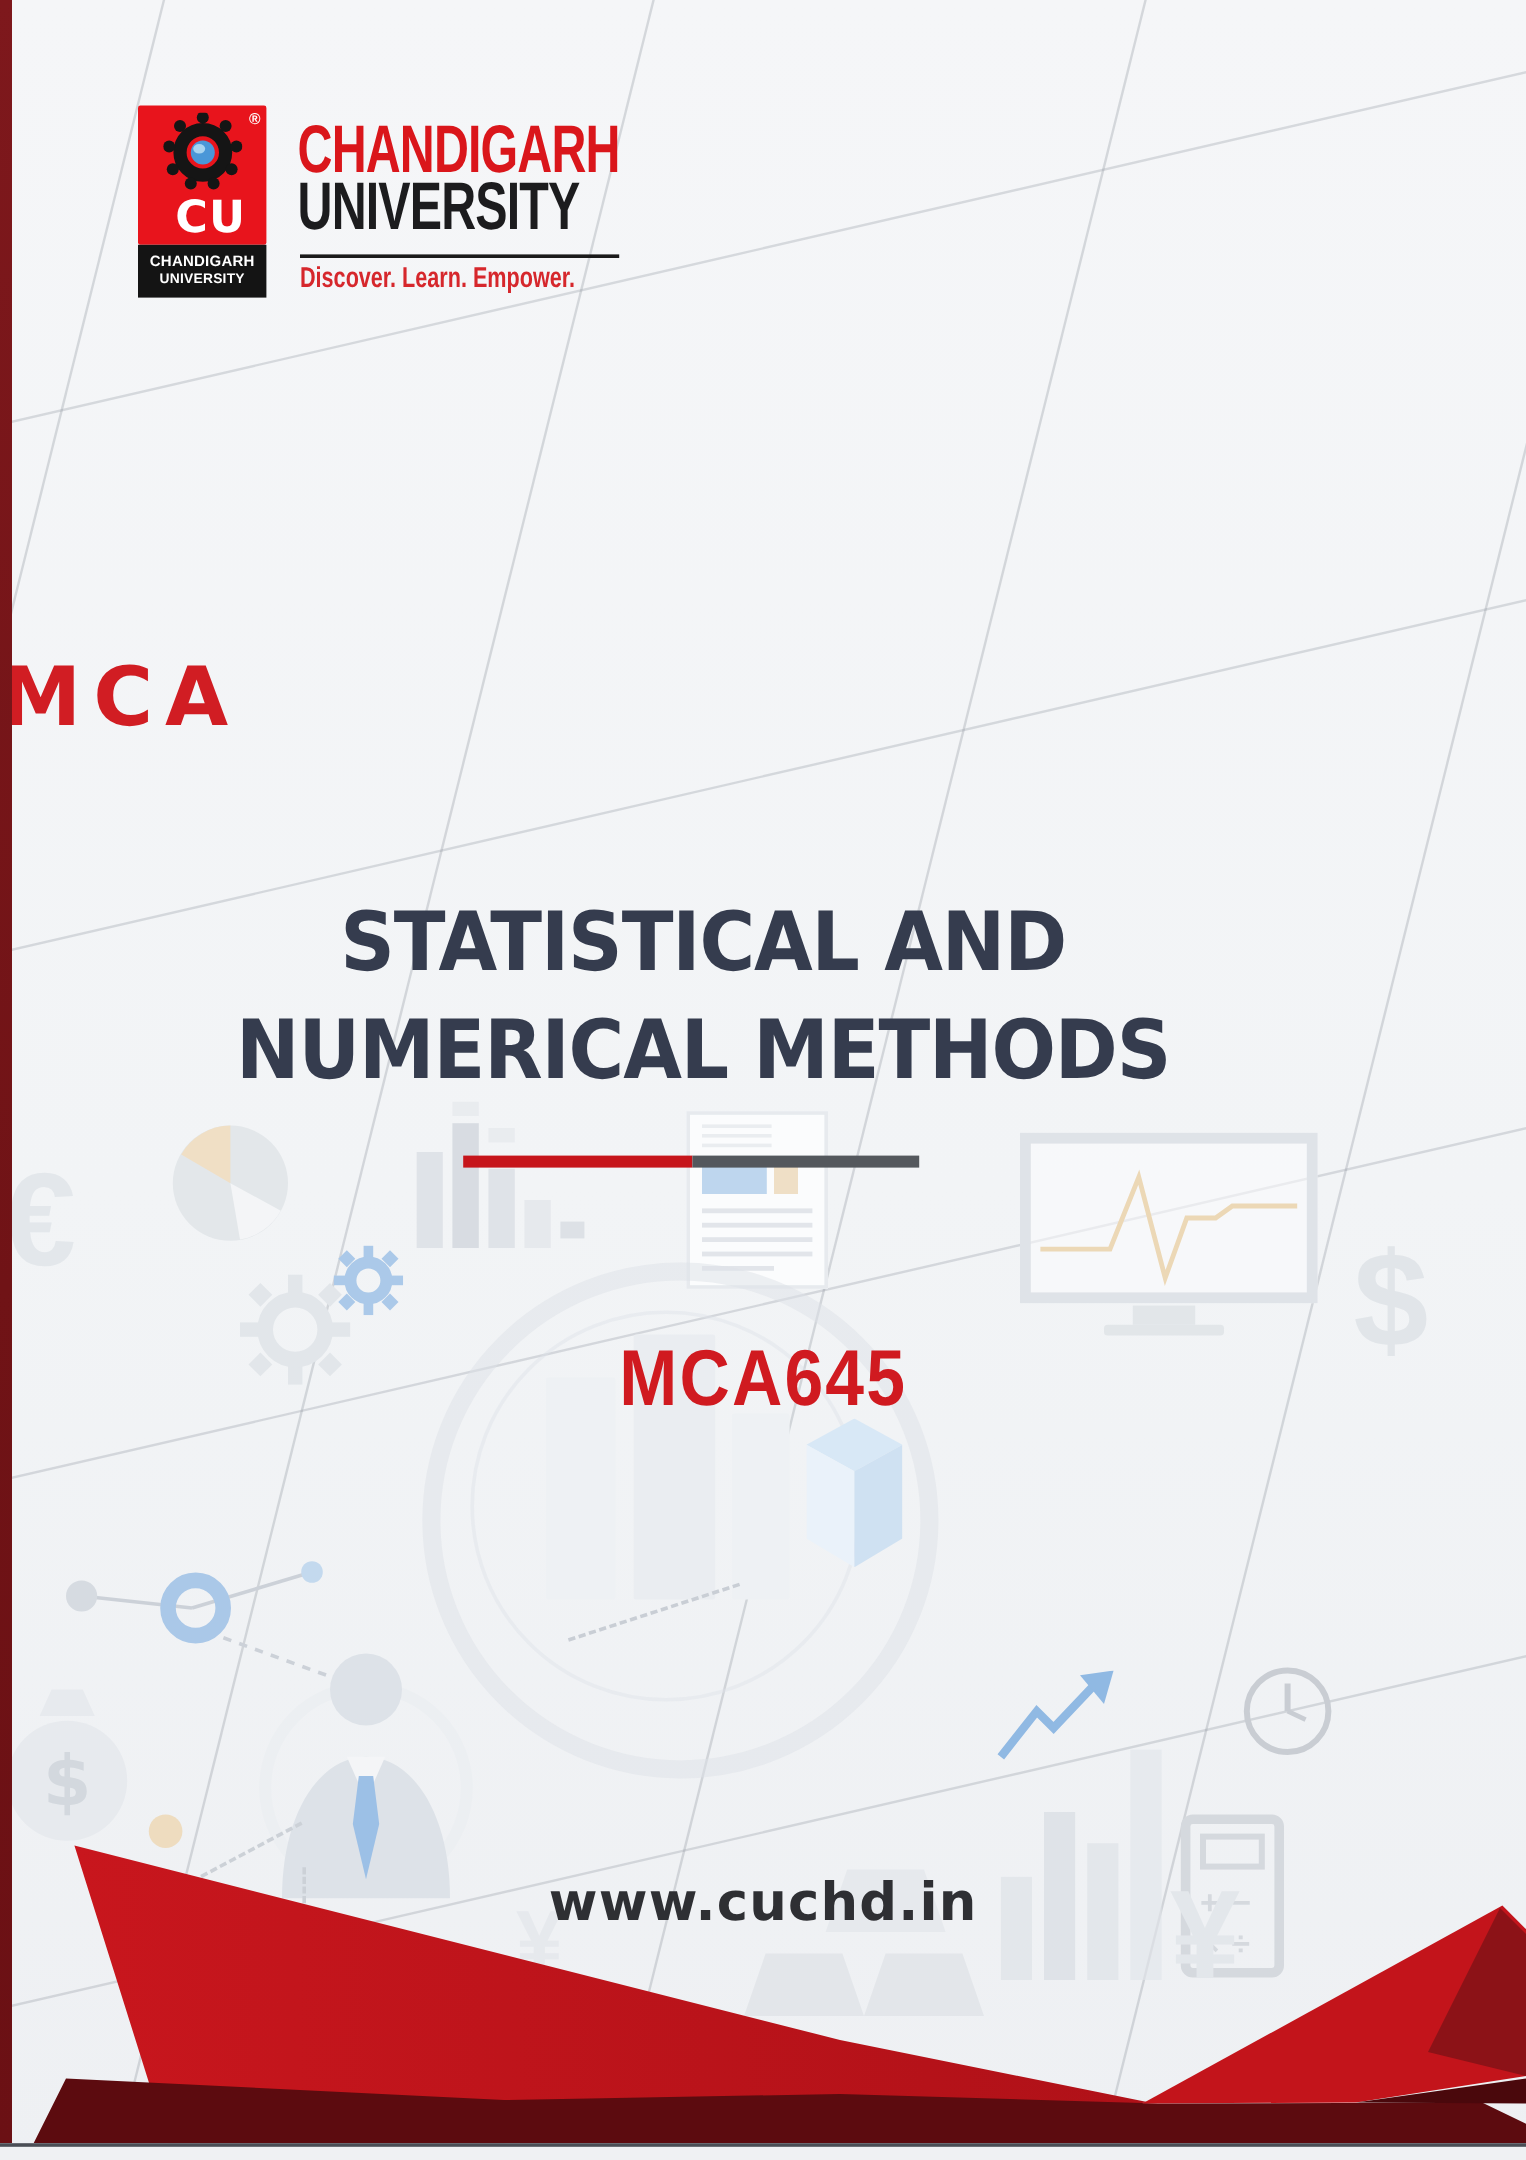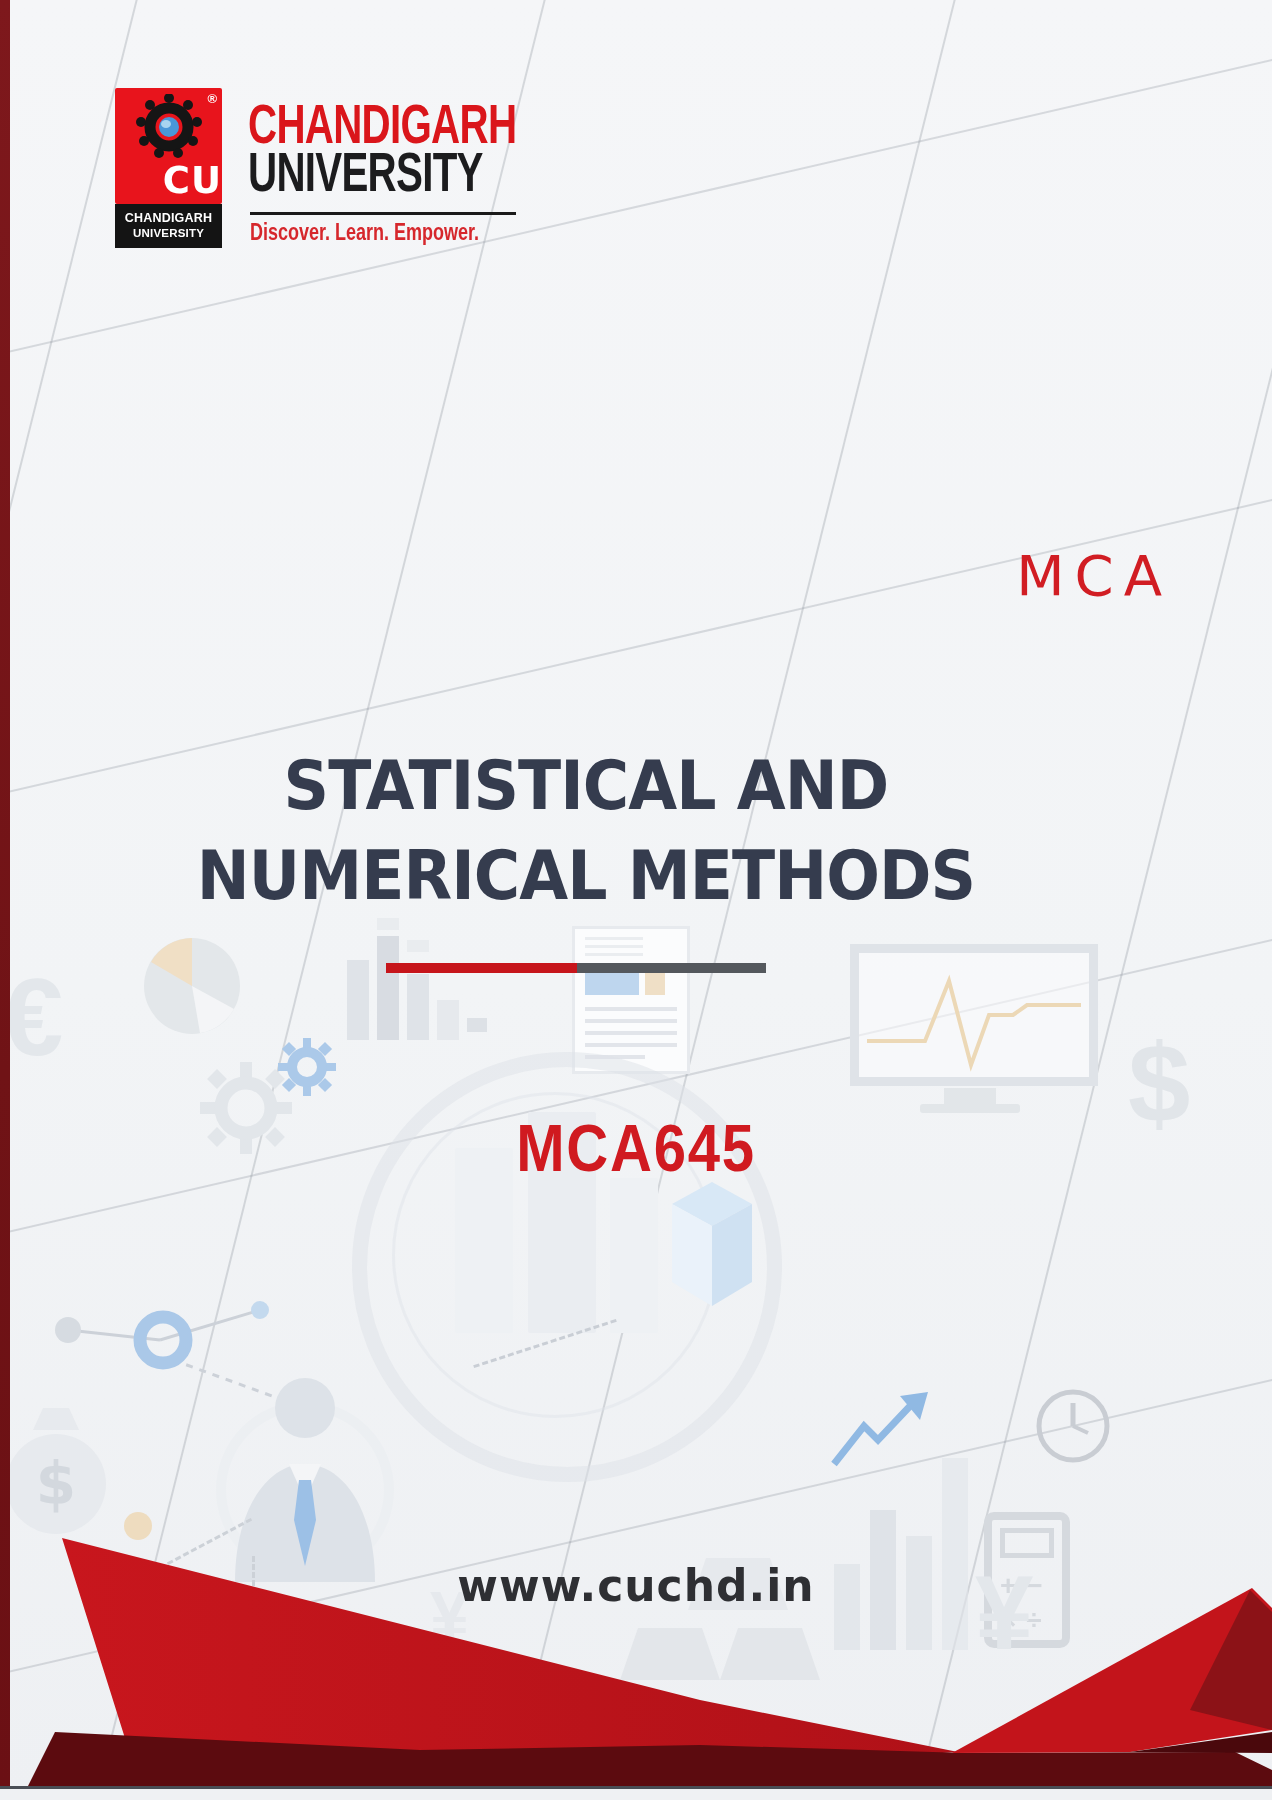--- a/index.html
+++ b/index.html
@@ -8,39 +8,39 @@
         font-family:"Liberation Sans",sans-serif;}
   
   .gl-v{position:absolute;width:2px;height:2150px;top:-170px;background:rgba(144,150,160,.32);transform:rotate(14deg);}
   .gl-h{position:absolute;height:2px;width:1700px;left:-210px;background:rgba(144,150,160,.30);transform:rotate(-13deg);}
   
   .left-stripe{position:absolute;left:0;top:0;width:10px;height:1786px;
                background:linear-gradient(180deg,#7e181c 0%,#701316 60%,#6b1014 100%);}
   
   .logo-red{position:absolute;left:115px;top:88px;width:107px;height:116px;background:#e8141c;border-radius:2px;}
   .logo-reg{position:absolute;right:5px;top:3px;color:#fff;font-size:13px;font-weight:bold;}
-  .logo-cu{position:absolute;left:0;bottom:2px;width:100%;text-align:right;color:#fff;
-           font-size:37px;font-weight:bold;letter-spacing:1px;font-family:"DejaVu Sans",sans-serif;}
+  .logo-cu{position:absolute;left:0;bottom:2px;width:100%;text-align:left;color:#fff;
+           font-size:37px;font-weight:bold;letter-spacing:1px;font-family:"DejaVu Sans",sans-serif;padding-left:31px;}
   .logo-black{position:absolute;left:115px;top:204px;width:107px;height:44px;background:#141414;
               color:#fff;text-align:center;box-sizing:border-box;padding-top:7px;}
   .logo-black .l1{font-size:12.5px;font-weight:bold;letter-spacing:.2px;line-height:15px;}
   .logo-black .l2{font-size:11.5px;font-weight:bold;letter-spacing:.2px;line-height:14px;}
   .wordmark1{position:absolute;left:248px;top:91px;font-size:56px;font-weight:bold;color:#da161b;
              letter-spacing:-1px;transform:scaleX(.72);transform-origin:left top;white-space:nowrap;}
   .wordmark2{position:absolute;left:248px;top:139px;font-size:56px;font-weight:bold;color:#1c1c1e;
              letter-spacing:-1px;transform:scaleX(.72);transform-origin:left top;white-space:nowrap;}
   .wm-underline{position:absolute;left:250px;top:212px;width:266px;height:3px;background:#1a1a1a;}
   .tagline{position:absolute;left:250px;top:218px;font-size:24px;font-weight:bold;color:#d6272c;
            transform:scaleX(.75);transform-origin:left top;white-space:nowrap;}
   .institute{position:absolute;left:612px;top:86px;}
   .inst-line{font-size:41px;font-weight:bold;color:#17181a;line-height:49px;
              transform:scaleX(.76);transform-origin:left top;white-space:nowrap;}
   
-  .mca{position:absolute;left:0;top:548px;width:1172px;text-align:right;line-height:1;
-       font-family:"DejaVu Sans",sans-serif;font-size:56px;font-weight:normal;color:#d11d23;letter-spacing:10px;}
+  .mca{position:absolute;left:0;top:548px;width:1172px;text-align:left;line-height:1;
+       font-family:"DejaVu Sans",sans-serif;font-size:68px;font-weight:bold;color:#d11d23;letter-spacing:10px;}
   .title1{position:absolute;left:0;top:752px;width:1172px;text-align:center;line-height:1;
           font-family:"DejaVu Sans",sans-serif;font-size:68px;font-weight:bold;color:#353c4e;
           letter-spacing:-1px;transform:scaleX(.93);}
   .title2{position:absolute;left:0;top:842px;width:1172px;text-align:center;line-height:1;
           font-family:"DejaVu Sans",sans-serif;font-size:68px;font-weight:bold;color:#353c4e;
           letter-spacing:-1px;transform:scaleX(.93);}
   .divider{position:absolute;left:386px;top:963px;width:380px;height:10px;display:flex;}
   .divider .red{width:191px;height:10px;background:#c6151b;}
   .divider .dark{width:189px;height:10px;background:#54585d;}
   .course-code{position:absolute;left:0;top:1115px;width:1272px;text-align:center;line-height:1;

